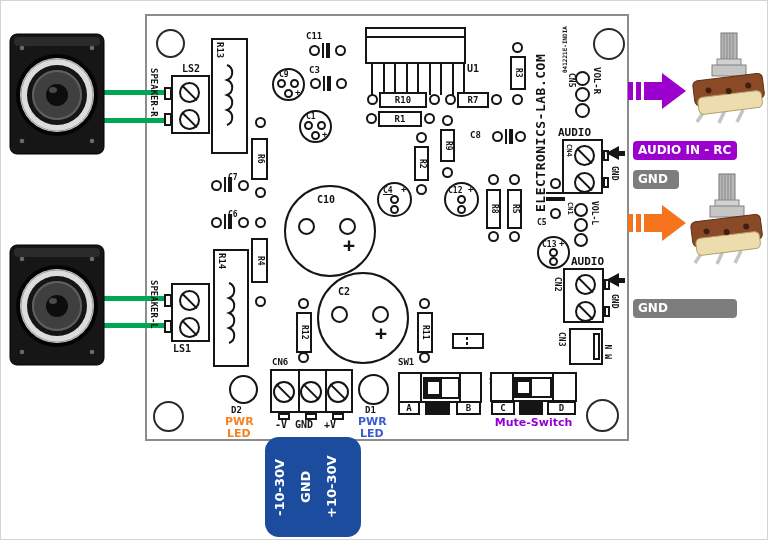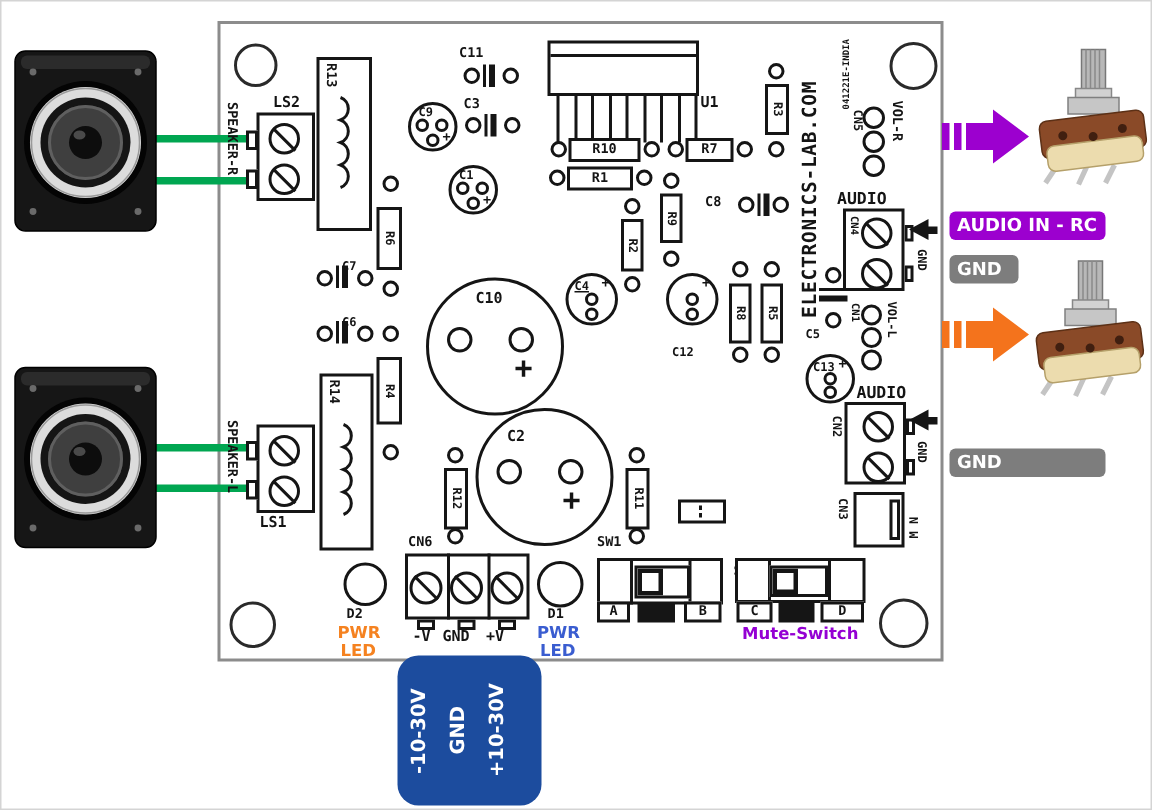--- a/index.html
+++ b/index.html
@@ -182,21 +182,21 @@
   <div class="hole-m" style="left:330px;top:305px;"></div>
   <div class="hole-m" style="left:371px;top:305px;"></div>
   <div class="lbl" style="left:374px;top:322px;font-size:20px;">+</div>
 
   <div class="comp round" style="left:376px;top:181px;width:35px;height:35px;"></div>
   <div class="lbl" style="left:382px;top:186px;font-size:8px;text-decoration:underline;">C4</div>
   <div class="hole-s" style="left:389px;top:194px;"></div>
   <div class="hole-s" style="left:389px;top:204px;"></div>
   <div class="lbl" style="left:400px;top:184px;font-size:9px;">+</div>
   <div class="comp round" style="left:443px;top:181px;width:35px;height:35px;"></div>
-  <div class="lbl" style="left:447px;top:186px;font-size:8px;margin-top:44px;">C12</div>
+  <div class="lbl" style="left:447px;top:186px;font-size:8px;">C12</div>
   <div class="hole-s" style="left:456px;top:194px;"></div>
   <div class="hole-s" style="left:456px;top:204px;"></div>
   <div class="lbl" style="left:467px;top:184px;font-size:9px;">+</div>
   <div class="comp round" style="left:536px;top:235px;width:33px;height:33px;"></div>
   <div class="lbl" style="left:541px;top:240px;font-size:8px;">C13</div>
   <div class="hole-s" style="left:548px;top:247px;"></div>
   <div class="hole-s" style="left:548px;top:256px;"></div>
   <div class="lbl" style="left:558px;top:238px;font-size:9px;">+</div>
 
   <div class="pad" style="left:487px;top:173px;"></div>

